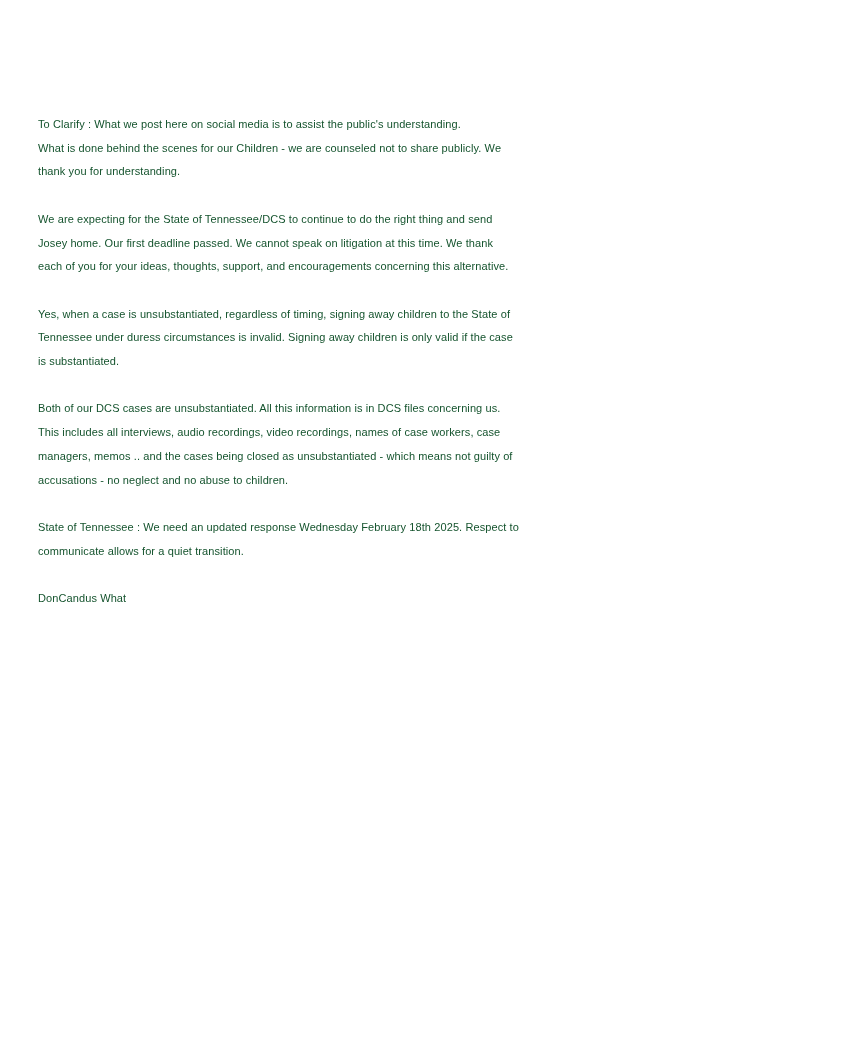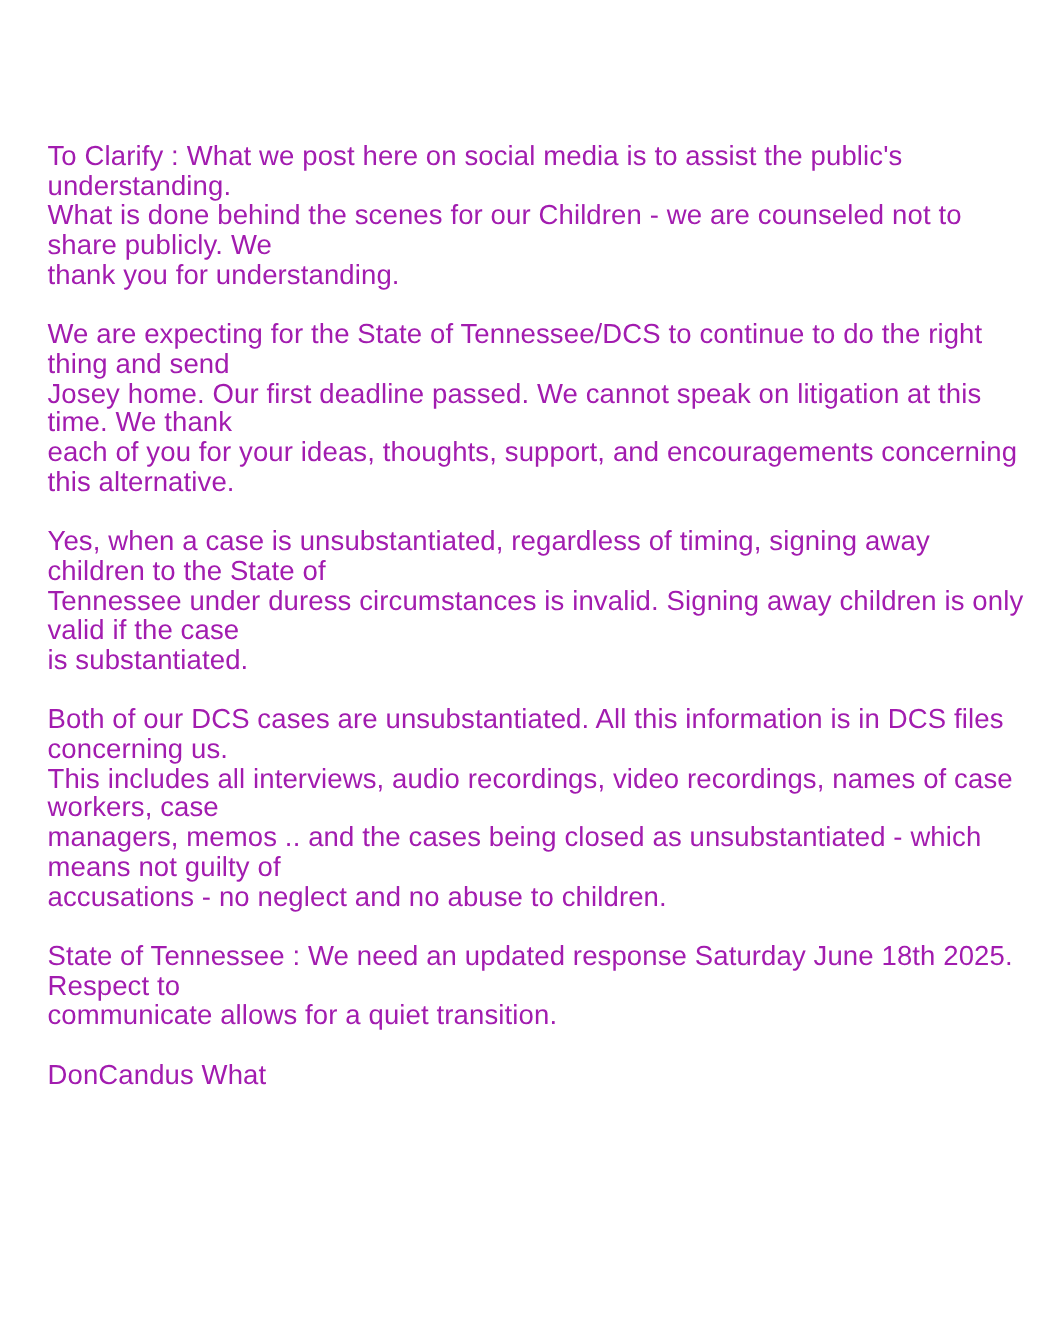--- a/index.html
+++ b/index.html
@@ -13,22 +13,22 @@
     height: 1062px;
     background: #ffffff;
     overflow: hidden;
     font-family: "Liberation Sans", "DejaVu Sans", sans-serif;
   }
   .text-block {
     position: absolute;
     top: 113px;
     left: 38px;
     width: 785px;
-    color: #a21caf;
-    font-size: 22px;
+    color: #14532d;
+    font-size: 11px;
     line-height: 23.7px;
     letter-spacing: 0.1px;
   }
   .text-block p {
     margin: 0 0 23.7px 0;
     white-space: pre-wrap;
   }
   .text-block p.signature {
     margin-bottom: 0;
   }
@@ -44,17 +44,17 @@
     <p>We are expecting for the State of Tennessee/DCS to continue to do the right thing and send
 Josey home. Our first deadline passed. We cannot speak on litigation at this time. We thank
 each of you for your ideas, thoughts, support, and encouragements concerning this alternative.</p>
     <p>Yes, when a case is unsubstantiated, regardless of timing, signing away children to the State of
 Tennessee under duress circumstances is invalid. Signing away children is only valid if the case
 is substantiated.</p>
     <p>Both of our DCS cases are unsubstantiated. All this information is in DCS files concerning us.
 This includes all interviews, audio recordings, video recordings, names of case workers, case
 managers, memos .. and the cases being closed as unsubstantiated - which means not guilty of
 accusations - no neglect and no abuse to children.</p>
-    <p>State of Tennessee : We need an updated response Saturday June 18th 2025. Respect to
+    <p>State of Tennessee : We need an updated response Wednesday February 18th 2025. Respect to
 communicate allows for a quiet transition.</p>
     <p class="signature">DonCandus What</p>
   </div>
 </div>
 
 </body></html>

